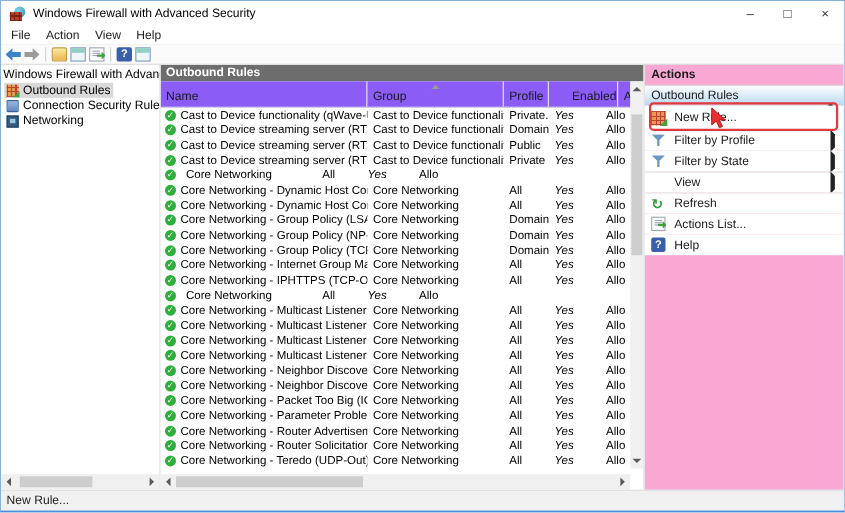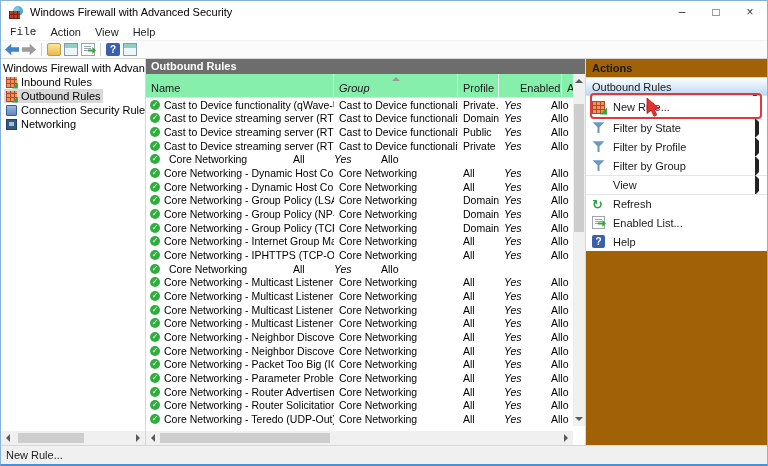--- a/index.html
+++ b/index.html
@@ -16,21 +16,21 @@
   .app-icon .wall{ position:absolute; left:0; bottom:0; width:11px; height:8px; background:
     repeating-linear-gradient(0deg,#7e1f14 0 1px,transparent 1px 4px),
     repeating-linear-gradient(90deg,#7e1f14 0 1px,transparent 1px 4px), #b5402a; }
   .title-text{ font-size:11px; color:#000; }
   .win-controls{ margin-left:auto; display:flex; height:100%; }
   .win-btn{ width:34px; height:100%; display:flex; align-items:center; justify-content:center;
     font-size:12px; color:#333; cursor:default; }
   
   .menubar{ height:18px; background:#fff; display:flex; align-items:center; border-bottom:1px solid #f2f2f2; }
   .menu-item{ font-size:11px; color:#222; padding:0 7px; line-height:18px; }
-  .menu-item:first-child{ padding-left:9px;font-family:Liberation Mono, monospace; }
+  .menu-item:first-child{ padding-left:9px; }
   
   .toolbar{ height:18px; background:#fbfbfb; border-bottom:1px solid #d7d7d7; display:flex; align-items:center; padding-left:4px; gap:3px; }
   .tb-sep{ width:1px; height:13px; background:#d0d0d0; margin:0 2px; }
   .tb-icon{ width:14px; height:13px; display:inline-block; position:relative; }
   .icon-back{ background:#3f83c9; clip-path:polygon(0 50%,45% 6%,45% 32%,100% 32%,100% 68%,45% 68%,45% 94%); }
   .icon-forward{ background:#9b9b9b; clip-path:polygon(100% 50%,55% 6%,55% 32%,0 32%,0 68%,55% 68%,55% 94%); }
   .icon-up-folder{ background:linear-gradient(#fce79c,#e9b64d); border:1px solid #c09a42; border-radius:2px; }
   .icon-console-window{ background:#eef5fb; border:1px solid #7b9bc0; }
   .icon-console-window::before{ content:""; position:absolute; left:0; right:0; top:0; height:4px; background:#8fd0c3; }
   .icon-export-list{ background:#fff; border:1px solid #9aa7b0; }
@@ -52,23 +52,23 @@
   .icon-inbound-rules,.icon-outbound-rules{ background:
     repeating-linear-gradient(0deg,#b8432f 0 1px,transparent 1px 4px),
     repeating-linear-gradient(90deg,#b8432f 0 1px,transparent 1px 4px), #e59a54; }
   .icon-inbound-rules::after,.icon-outbound-rules::after{ content:""; position:absolute; right:-1px; bottom:-1px; width:6px; height:6px; background:#3fa23f; clip-path:polygon(0 100%,100% 0,100% 100%); }
   .icon-connection-security-rules{ background:linear-gradient(#9db9e0,#5e87c2); border:1px solid #3c5f93; border-radius:1px; }
   .icon-monitoring{ background:#35597f; border:1px solid #24405e; }
   .icon-monitoring::after{ content:""; position:absolute; left:2px; top:2px; right:2px; bottom:3px; background:#9cc3e5; }
   
   .main{ width:440px; border-right:1px solid #d7d7d7; position:relative; background:#fff; overflow:hidden; }
   .main-header{ position:absolute; top:0; left:0; right:0; height:15px; background:#6d6d6d; color:#fff; font-weight:bold; font-size:11px; line-height:15px; padding-left:5px; }
-  .colheader{ position:absolute; top:15px; left:0; right:12px; height:24px; border-bottom:1px solid #e0e0e0; display:flex; background:#86efac; }
+  .colheader{ position:absolute; top:15px; left:0; right:12px; height:24px; border-bottom:1px solid #e0e0e0; display:flex; background:#8b5cf6; }
   .col{ position:relative; font-size:11px; color:#1a1a1a; display:flex; align-items:flex-end; padding:0 0 3px 5px; border-right:1px solid #ededed; overflow:hidden; white-space:nowrap; }
-  .col-name{ width:188px; } .col-group{ width:124px;font-style:italic; } .col-profile{ width:41px; } .col-enabled{ width:47px;margin-left:16px; } .col-action{ flex:1; border-right:none; }
+  .col-name{ width:188px; } .col-group{ width:124px; } .col-profile{ width:41px; } .col-enabled{ width:47px;margin-left:16px; } .col-action{ flex:1; border-right:none; }
   .sort-caret{ position:absolute; top:3px; left:50%; margin-left:-4px; width:0; height:0; border-left:4px solid transparent; border-right:4px solid transparent; border-bottom:4px solid #9a9a9a; }
   .rows{ position:absolute; top:39px; left:0; width:427px; height:328px; overflow:hidden; }
   .row{ height:13.66px; display:flex; align-items:center; font-size:10.5px; color:#000; padding-left:4px; white-space:nowrap; }
   .rule-check{ width:10px; height:10px; border-radius:50%; background:#2fae3e; color:#fff; flex:0 0 auto; margin-right:4px; position:relative; }
   .rule-check::after{ content:"✓"; position:absolute; inset:0; font-size:8px; line-height:10px; text-align:center; font-weight:bold; }
   .cell{ overflow:hidden; white-space:nowrap; }
   .cell-name{ width:170px; } .cell-group{ width:124px; padding-left:5px; } .cell-profile{ width:41px; padding-left:5px; } .cell-enabled{ width:47px; padding-left:5px;font-style:italic; } .cell-action{ flex:1; padding-left:5px; }
   
   .vscroll{ position:absolute; top:15px; right:0; width:12px; height:352px; background:#f0f0f0; }
   .vscroll .thumb{ position:absolute; left:1px; width:10px; top:30px; height:128px; background:#cdcdcd; }
@@ -79,21 +79,21 @@
   .tri-u{ width:0;height:0;border-left:4px solid transparent;border-right:4px solid transparent;border-bottom:4px solid #5a5a5a; }
   .tri-d{ width:0;height:0;border-left:4px solid transparent;border-right:4px solid transparent;border-top:4px solid #5a5a5a; }
   .tri-l{ width:0;height:0;border-top:4px solid transparent;border-bottom:4px solid transparent;border-right:4px solid #5a5a5a; }
   .tri-r{ width:0;height:0;border-top:4px solid transparent;border-bottom:4px solid transparent;border-left:4px solid #5a5a5a; }
   .main-hscroll{ left:0; top:372px; width:427px; }
   .main-hscroll .hthumb{ left:14px; width:170px; }
   .side-hscroll{ left:0; bottom:0; right:0; }
   .side-hscroll .hthumb{ left:17px; width:66px; }
   .side-hscroll .hsb-right{ margin-left:auto; }
   
-  .actions{ flex:1; background:#a16207; display:flex; flex-direction:column; }
+  .actions{ flex:1; background:#f9a8d4; display:flex; flex-direction:column; }
   .actions-title{ height:19px; font-size:11px; font-weight:bold; color:#1a1a1a; padding:3px 0 0 6px; border-bottom:1px solid #d7d7d7; }
   .act-section{ height:18px; background:linear-gradient(#fdfeff,#bdd9f1); border-bottom:1px solid #cfe0ef; display:flex; align-items:center; font-size:11px; color:#1a1a1a; padding:0 8px 0 6px; }
   .act-section .arr{ margin-left:auto; }
   .tri-sec-u{ width:0;height:0;border-left:4px solid transparent;border-right:4px solid transparent;border-bottom:5px solid #3a3a3a; }
   .tri-sec-d{ width:0;height:0;border-left:4px solid transparent;border-right:4px solid transparent;border-top:5px solid #3a3a3a; }
   .act-item{ height:19px; display:flex; align-items:center; font-size:11px; color:#1a1a1a; padding:0 8px 0 6px; position:relative; background:#fff; }
   .act-item.tall{ height:22px; }
   .act-item.sep{ border-top:1px solid #e4e4e4; }
   .act-ico{ width:13px; height:13px; margin-right:8px; flex:0 0 auto; position:relative; }
   .icon-new-rule{ background:
@@ -149,26 +149,20 @@
     </div>
 
   <div class="content">
 
     <div class="sidebar">
       <div class="tree" id="tree">
         <div class="tree-row tree-root">
           <span>Windows Firewall with Advanced Se</span>
         </div>
 
-    <div class="tree-row tree-item">
-      <span class="tree-inner">
-        <span class="tree-ico icon-inbound-rules"></span>
-        <span class="tree-label">Inbound Rules</span>
-      </span>
-    </div>
 
     <div class="tree-row tree-item">
       <span class="tree-inner selected">
         <span class="tree-ico icon-outbound-rules"></span>
         <span class="tree-label">Outbound Rules</span>
       </span>
     </div>
 
     <div class="tree-row tree-item">
       <span class="tree-inner">
@@ -450,51 +444,46 @@
       </div>
       <div id="act-items">
     <div class="act-item tall">
       <span class="act-ico icon-new-rule"></span>
       <span class="act-label">New Rule...</span>
       <span class="sub" style="visibility: hidden;"><span class="tri-r"></span></span>
     </div>
 
     <div class="act-item">
       <span class="act-ico icon-filter"></span>
+      <span class="act-label">Filter by Profile</span>
+      <span class="sub"><span class="tri-r"></span></span>
+    </div>
+
+    <div class="act-item">
+      <span class="act-ico icon-filter"></span>
       <span class="act-label">Filter by State</span>
       <span class="sub"><span class="tri-r"></span></span>
     </div>
 
-    <div class="act-item">
-      <span class="act-ico icon-filter"></span>
-      <span class="act-label">Filter by Profile</span>
-      <span class="sub"><span class="tri-r"></span></span>
-    </div>
-
-    <div class="act-item">
-      <span class="act-ico icon-filter"></span>
-      <span class="act-label">Filter by Group</span>
-      <span class="sub"><span class="tri-r"></span></span>
-    </div>
 
     <div class="act-item sep">
       <span class="act-ico icon-none"></span>
       <span class="act-label">View</span>
       <span class="sub"><span class="tri-r"></span></span>
     </div>
 
     <div class="act-item sep">
       <span class="act-ico icon-refresh"></span>
       <span class="act-label">Refresh</span>
       <span class="sub" style="visibility: hidden;"><span class="tri-r"></span></span>
     </div>
 
     <div class="act-item">
       <span class="act-ico icon-export-list"></span>
-      <span class="act-label">Enabled List...</span>
+      <span class="act-label">Actions List...</span>
       <span class="sub" style="visibility: hidden;"><span class="tri-r"></span></span>
     </div>
 
     <div class="act-item">
       <span class="act-ico icon-help"></span>
       <span class="act-label">Help</span>
       <span class="sub" style="visibility: hidden;"><span class="tri-r"></span></span>
     </div>
   </div>
     </div>

